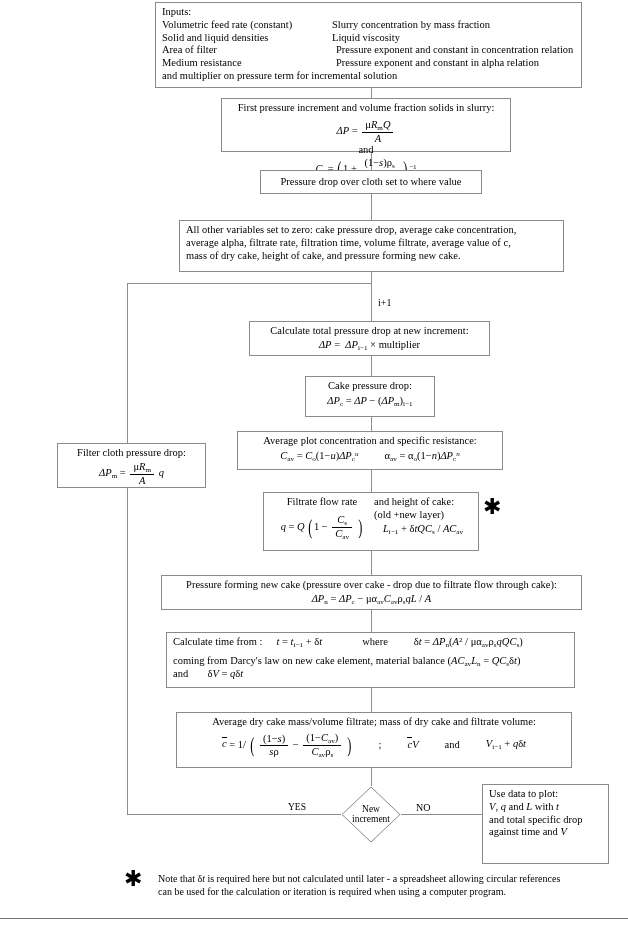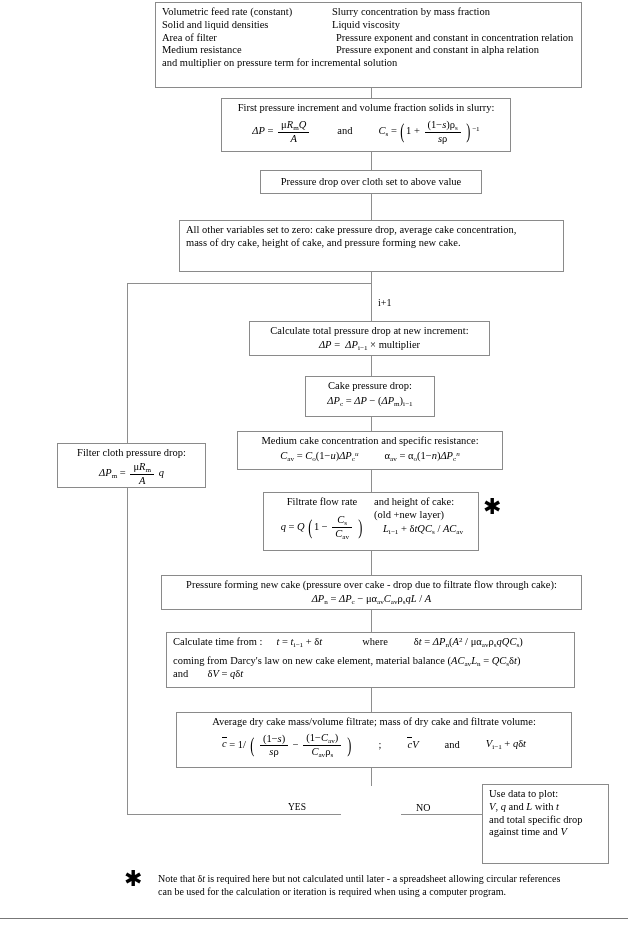--- a/index.html
+++ b/index.html
@@ -151,62 +151,64 @@
   <div class="vline" style="left:127px; top:283px; height:532px;"></div>
   <div class="hline" style="left:127px; top:283px; width:244px;"></div>
 
   <div class="vline" style="left:127px; top:283px; height:160px;"></div>
 
   <div class="hline" style="left:401px; top:814px; width:81px;"></div>
 
   <div class="bottomrule" style="left:0px; top:918px; width:628px;"></div>
 
   <div class="box pad ttl lft" style="left:155px; top:2px; width:427px; height:86px;">
+    <div>Inputs:</div>
     <div style="display:flex;">
       <div style="width:170px;">
         <div>Volumetric feed rate (constant)</div>
         <div>Solid and liquid densities</div>
         <div>Area of filter</div>
         <div>Medium resistance</div>
       </div>
       <div style="flex:1;">
         <div>Slurry concentration by mass fraction</div>
         <div>Liquid viscosity</div>
         <div style="margin-left:4px;">Pressure exponent and constant in concentration relation</div>
         <div style="margin-left:4px;">Pressure exponent and constant in alpha relation</div>
       </div>
     </div>
     <div>and multiplier on pressure term for incremental solution</div>
   </div>
 
   <div class="box pad" style="left:221px; top:98px; width:290px; height:54px;">
     <div class="ttl ctr">First pressure increment and volume fraction solids in slurry:</div>
-    <div class="eq" style="display:flex; align-items:center; justify-content:center; margin-top:4px;">
+    <div class="eq" style="display:flex; align-items:center; justify-content:center; margin-top:4px;flex-direction:column;">
       <span>
         <span class="it">ΔP</span> =
         <span class="frac"><span class="num">μ<span class="it">R</span><sub>m</sub><span class="it">Q</span></span><span class="den"><span class="it">A</span></span></span>
       </span>
       <span class="sp-l"></span>
       <span>and</span>
       <span class="sp-l"></span>
       <span>
         <span class="it">C</span><sub>s</sub> =
         <span class="bigparen">(</span>1 +
         <span class="frac"><span class="num">(1−<span class="it">s</span>)ρ<sub>s</sub></span><span class="den"><span class="it">s</span>ρ</span></span>
         <span class="bigparen">)</span><sup>−1</sup>
       </span>
     </div>
   </div>
 
   <div class="box pad ttl ctr" style="left:260px; top:170px; width:222px; height:24px; display:flex; align-items:center; justify-content:center;">
-    <span>Pressure drop over cloth set to above value</span>
+    <span>Pressure drop over cloth set to where value</span>
   </div>
 
   <div class="box pad ttl lft" style="left:179px; top:220px; width:385px; height:52px;">
     <div>All other variables set to zero: cake pressure drop, average cake concentration,</div>
+    <div>average alpha, filtrate rate, filtration time, volume filtrate, average value of c,</div>
     <div>mass of dry cake, height of cake, and pressure forming new cake.</div>
   </div>
 
   <div class="freetext" style="left:378px; top:297px;">i+1</div>
 
   <div class="box pad" style="left:249px; top:321px; width:241px; height:35px;">
     <div class="ttl ctr">Calculate total pressure drop at new increment:</div>
     <div class="eq ctr" style="margin-top:1px;">
       <span class="it">ΔP</span> = &nbsp;<span class="it">ΔP</span><sub>i−1</sub> ×
       <span style="display:inline;">multiplier</span>
@@ -214,21 +216,21 @@
   </div>
 
   <div class="box pad" style="left:305px; top:376px; width:130px; height:41px;">
     <div class="ttl ctr">Cake pressure drop:</div>
     <div class="eq ctr" style="margin-top:2px;">
       <span class="it">ΔP</span><sub>c</sub> = <span class="it">ΔP</span> − (<span class="it">ΔP</span><sub>m</sub>)<sub>i−1</sub>
     </div>
   </div>
 
   <div class="box pad" style="left:237px; top:431px; width:266px; height:39px;">
-    <div class="ttl ctr">Medium cake concentration and specific resistance:</div>
+    <div class="ttl ctr">Average plot concentration and specific resistance:</div>
     <div class="eq" style="display:flex; justify-content:center; align-items:flex-start; margin-top:2px;">
       <span>
         <span class="it">C</span><sub>av</sub> = <span class="it">C</span><sub>o</sub>(1−<span class="it">u</span>)<span class="it">ΔP</span><sub>c</sub><sup><span class="it">u</span></sup>
       </span>
       <span class="sp-l"></span>
       <span>
         α<sub>av</sub> = α<sub>o</sub>(1−<span class="it">n</span>)<span class="it">ΔP</span><sub>c</sub><sup><span class="it">n</span></sup>
       </span>
     </div>
   </div>
@@ -317,20 +319,29 @@
       <span>;</span>
       <span class="sp-l"></span>
       <span><span class="ovl"><span class="it">c</span></span><span class="it">V</span></span>
       <span class="sp-l"></span>
       <span>and</span>
       <span class="sp-l"></span>
       <span><span class="it">V</span><sub>i−1</sub> + <span class="it">q</span>δ<span class="it">t</span></span>
     </div>
   </div>
 
+  <div class="diamond" style="left:341px; top:786px; width:60px; height:57px;">
+    <svg class="shape" viewBox="0 0 60 57" preserveAspectRatio="none">
+      <polygon points="30,1 59,28.5 30,56 1,28.5" fill="#ffffff" stroke="#8a8a8a" stroke-width="1"></polygon>
+    </svg>
+    <div class="dlabel">
+      <div>New</div>
+      <div>increment</div>
+    </div>
+  </div>
 
   <div class="freetext" style="left:288px; top:802px; font-size:9.5px;">YES</div>
   <div class="freetext" style="left:416px; top:802px; font-size:10px;">NO</div>
 
   <div class="box pad ttl lft" style="left:482px; top:784px; width:127px; height:80px;">
     <div>Use data to plot:</div>
     <div><span class="it">V</span>, <span class="it">q</span> and <span class="it">L</span> with <span class="it">t</span></div>
     <div>and total specific drop</div>
     <div>against time and <span class="it">V</span></div>
   </div>

